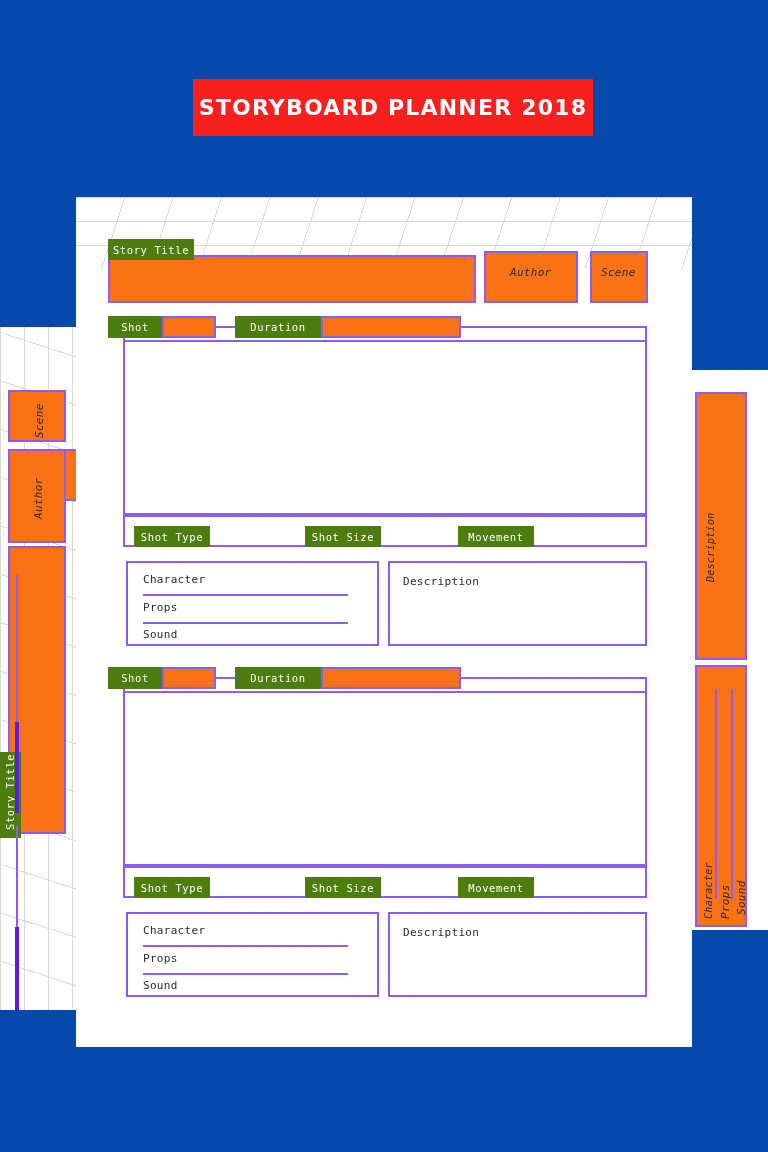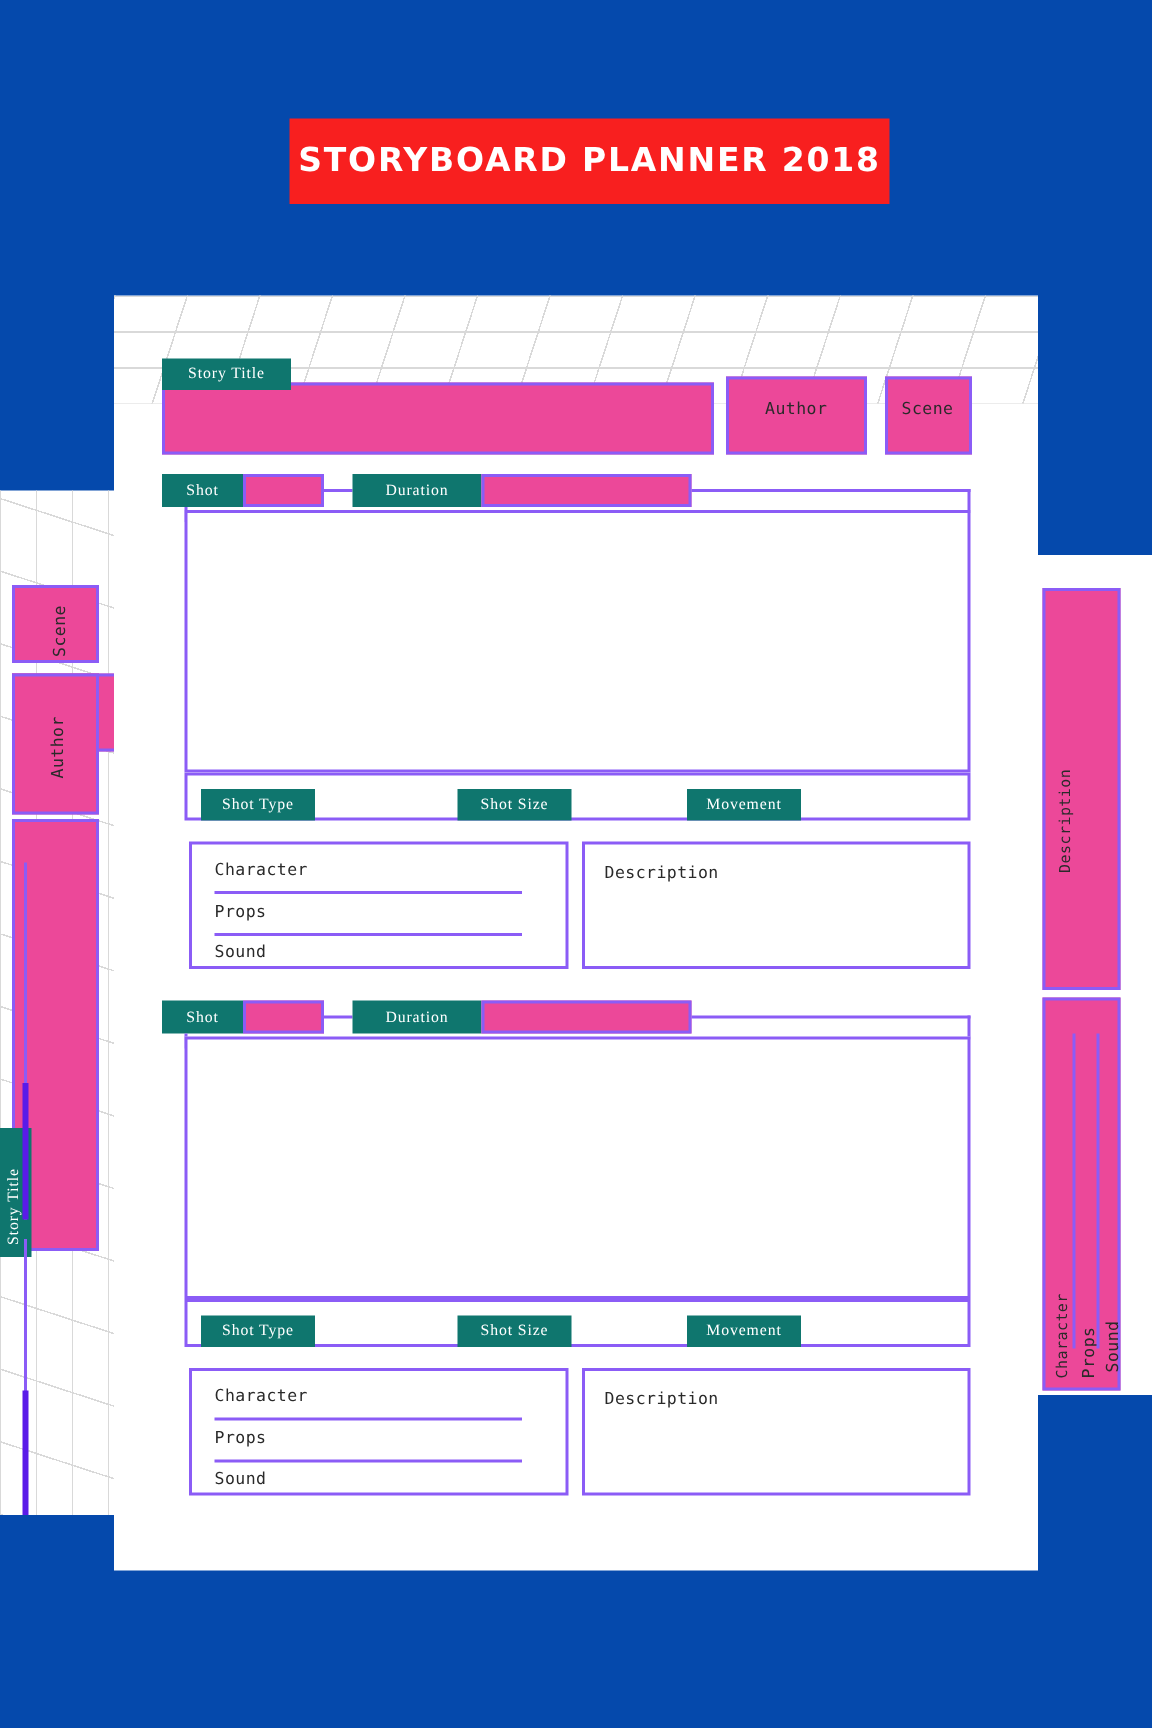--- a/index.html
+++ b/index.html
@@ -46,28 +46,27 @@
       repeating-linear-gradient(18deg, #d9d9d9 0 1px, transparent 1px 46px);
     overflow:hidden;
   }
   .side-right{
     position:absolute;left:692px;top:370px;width:76px;height:560px;
     background:#ffffff;overflow:hidden;
   }
 
   
   .lbl{
-    background:#0f766e;color:#ffffff;
+    background:#4d7c0f;color:#ffffff;
     font-size:10.5px;letter-spacing:.6px;
     display:flex;align-items:center;justify-content:center;
     box-sizing:border-box;
-    font-family:Liberation Serif, serif;
   }
   .box{
-    border:2px solid #8b5cf6;box-sizing:border-box;background:#ec4899;
+    border:2px solid #8b5cf6;box-sizing:border-box;background:#f97316;font-style:italic;
   }
   .txt{
     color:#2a2a2a;font-size:11px;letter-spacing:.3px;
   }
 
   .abs{position:absolute;}
 
   
   .story-lbl{left:108px;top:239px;width:86px;height:21px;}
   .story-box{left:108px;top:255px;width:368px;height:48px;}

